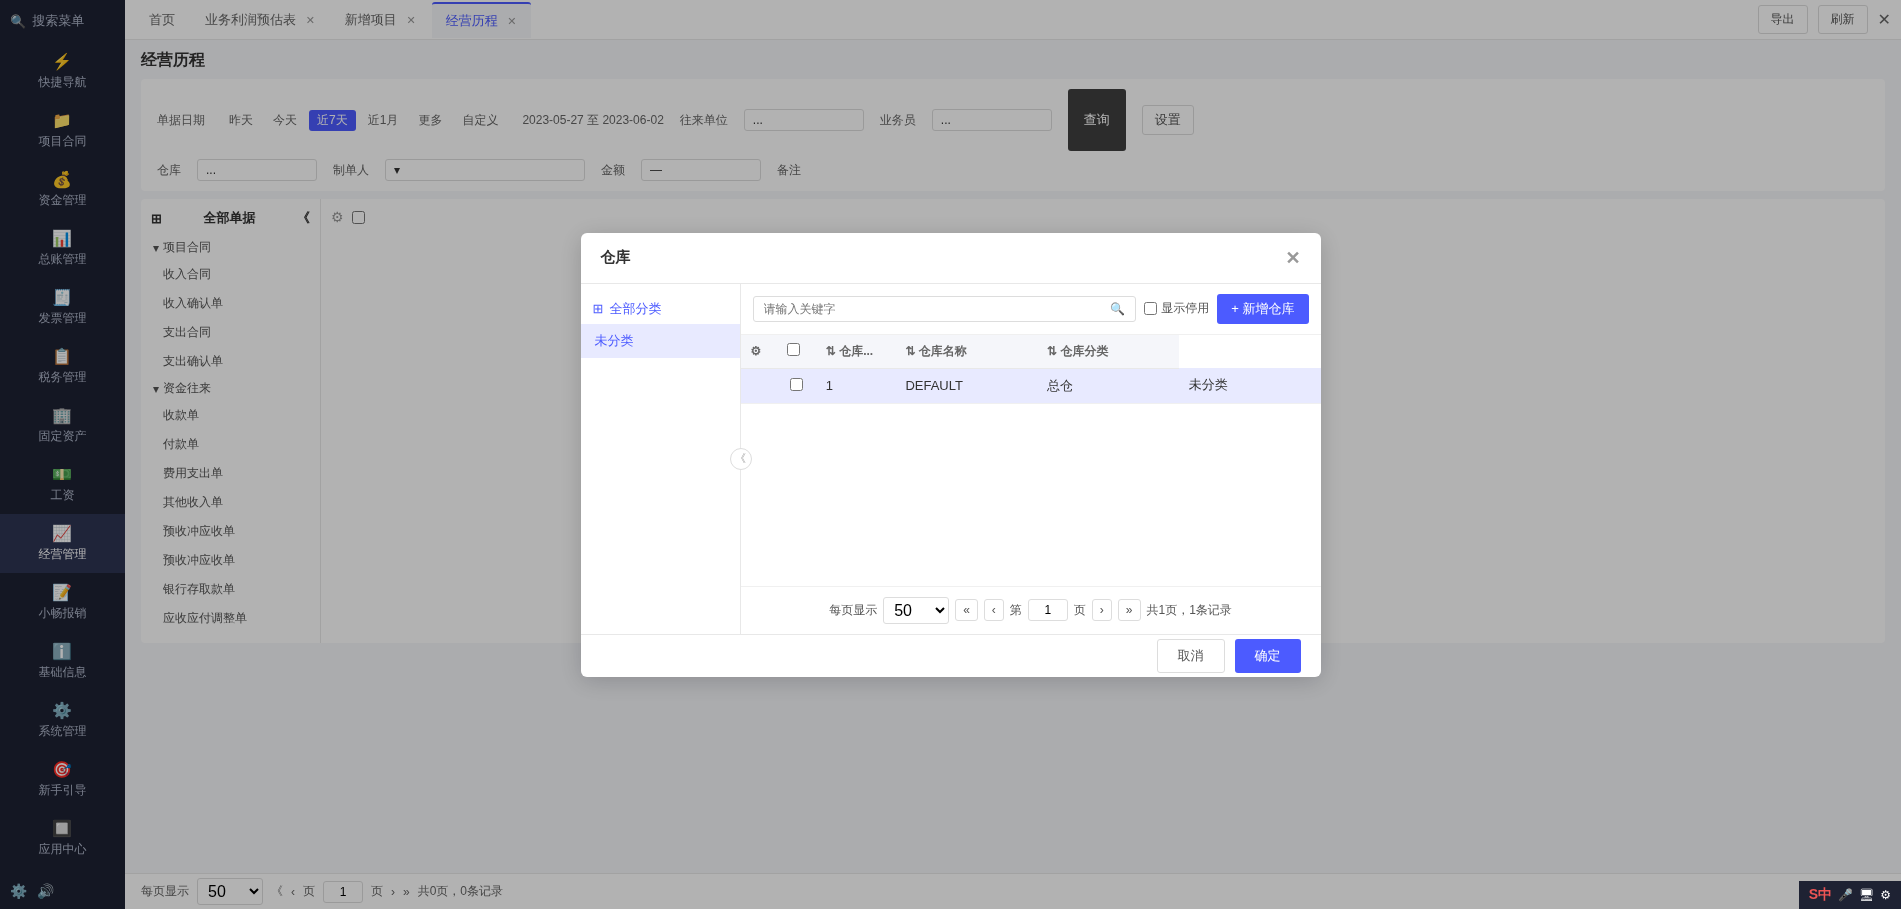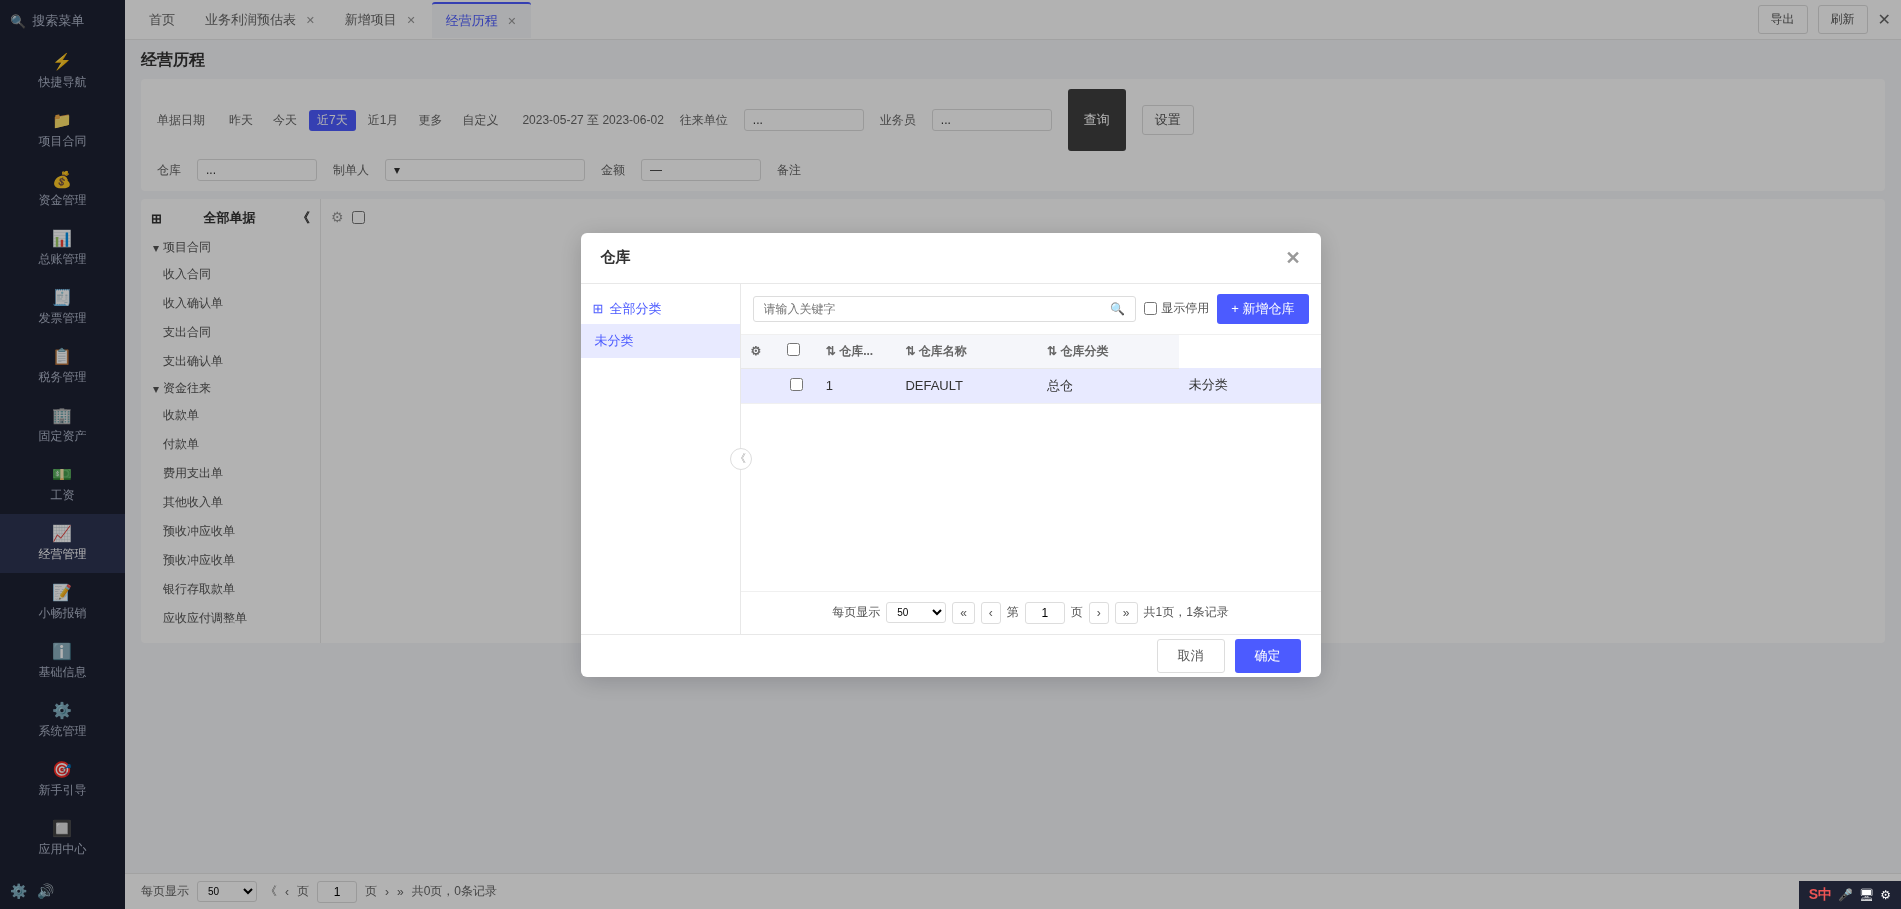--- a/index.html
+++ b/index.html
@@ -99,21 +99,21 @@
     .col-check { width: 30px; text-align: center; }
     .col-id { width: 60px; }
     .col-code { width: 100px; }
     .col-name { width: 120px; }
     .col-category { width: 120px; }
 
     
     .modal-pagination { display: flex; align-items: center; justify-content: center; gap: 6px; padding: 10px 12px; border-top: 1px solid #f0f0f0; font-size: 12px; color: #555; }
     .page-btn { border: 1px solid #ddd; background: #fff; border-radius: 3px; padding: 3px 7px; cursor: pointer; font-size: 12px; color: #555; }
     .page-input { width: 40px; border: 1px solid #ddd; border-radius: 3px; padding: 3px 6px; font-size: 12px; text-align: center; }
-    .page-select { border: 1px solid #ddd; border-radius: 3px; padding: 3px 20px 3px 6px; font-size: 10px; background: #fff; }
+    .page-select { border: 1px solid #ddd; border-radius: 3px; padding: 3px 20px 3px 6px; font-size: 16px; background: #fff; }
 
     
     .modal-footer { padding: 4px 20px; border-top: 1px solid #e8e8e8; display: flex; justify-content: flex-end; gap: 10px; }
     .btn-cancel { background: #fff; border: 1px solid #ddd; border-radius: 3px; padding: 7px 20px; cursor: pointer; font-size: 13px; color: #555; }
     .btn-confirm { background: #4c5bff; color: #fff; border: none; border-radius: 3px; padding: 7px 20px; cursor: pointer; font-size: 13px; }
     .bg-table-toolbar { display: flex; gap: 8px; align-items: center; }
     .bg-table-toolbar .gear { color: #999; font-size: 14px; }
 
     
     .bottom-bar { position: fixed; bottom: 0; left: 125px; right: 0; height: 36px; background: #fff; border-top: 1px solid #e8e8e8; display: flex; align-items: center; padding: 0 16px; font-size: 12px; color: #666; gap: 8px; }

